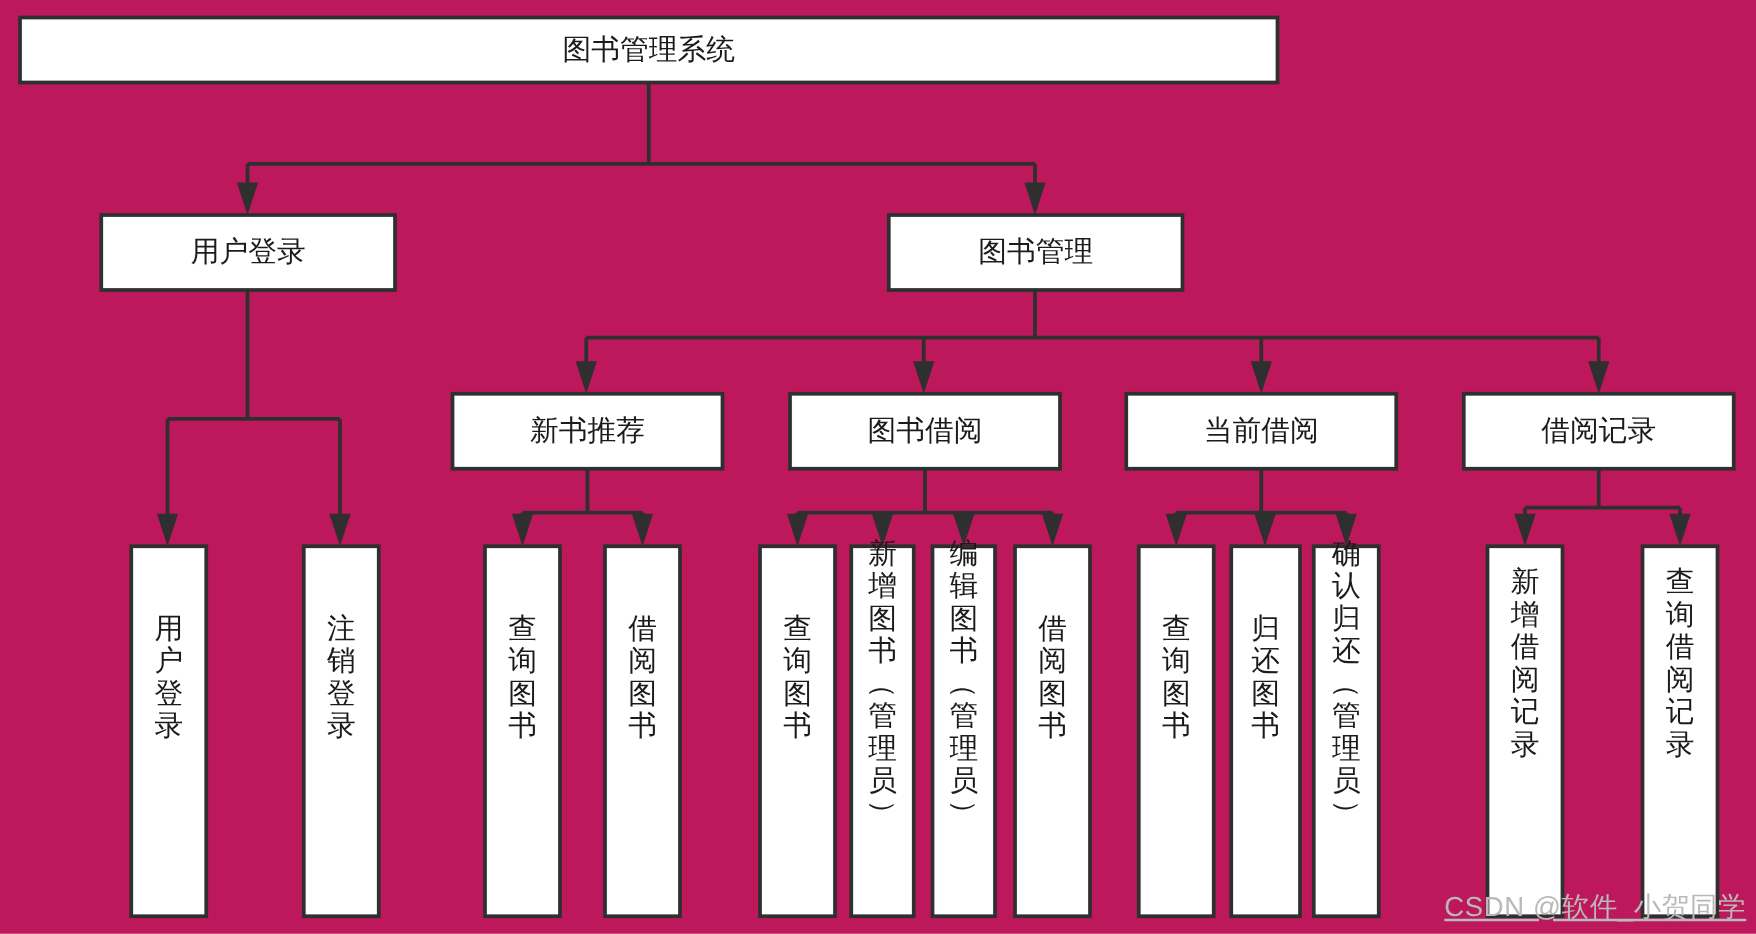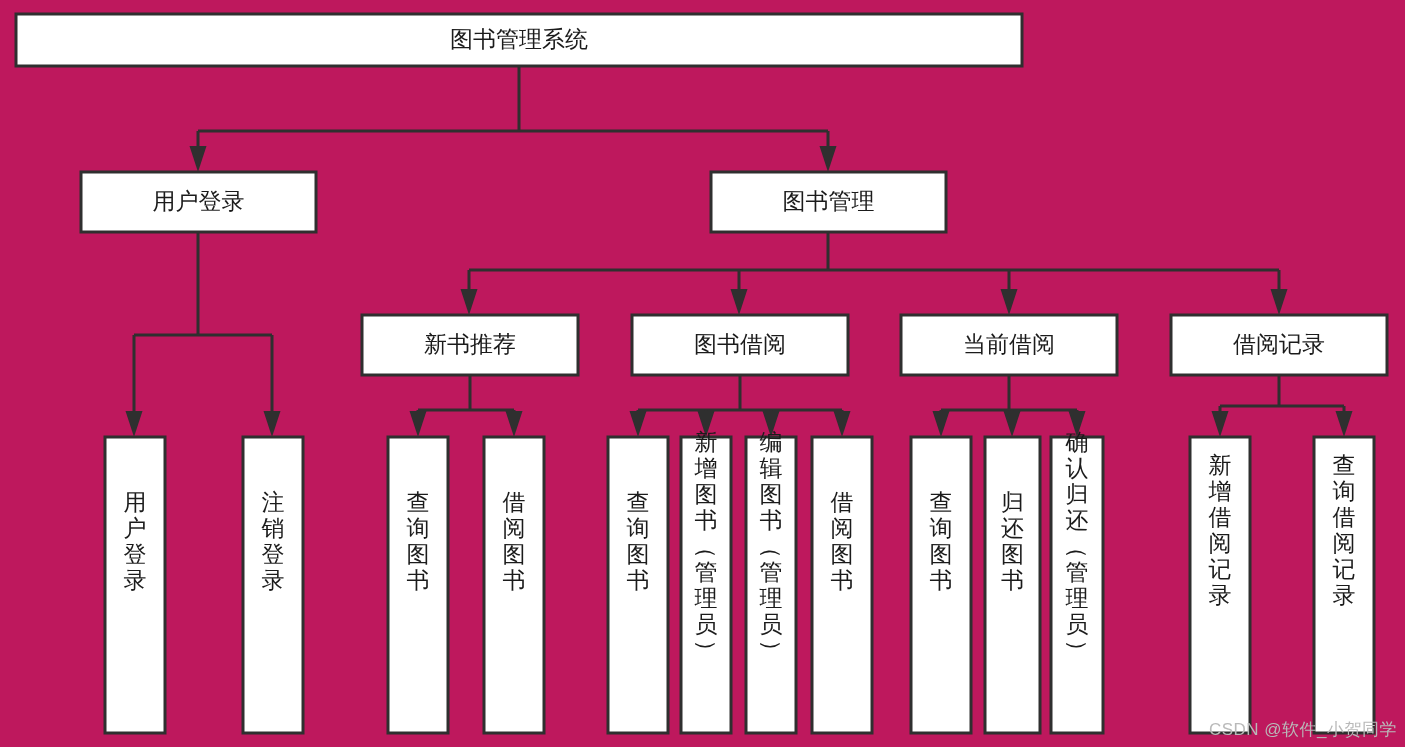--- a/index.html
+++ b/index.html
@@ -52,25 +52,26 @@
     font-family: "Liberation Sans", "DejaVu Sans", sans-serif;
     font-size: 23px;
     fill: #1b1b1b;
     text-anchor: middle;
   }
   .watermark {
     position: absolute;
     right: 8px;
     bottom: 6px;
     font-family: "Liberation Sans", "DejaVu Sans", sans-serif;
-    font-size: 17px;
+    font-size: 22px;
     color: #b9b9b9;
     letter-spacing: 0.5px;
     white-space: nowrap;
     pointer-events: none;
+    text-decoration: underline;
   }
 </style>
 </head>
 <body>
 
 <div id="diagram-root">
   <svg id="flow-svg" viewBox="0 0 1405 747">
     <g id="edges-layer">
         <g>
           <line class="connector" x1="519" y1="66" x2="519" y2="131"></line>

